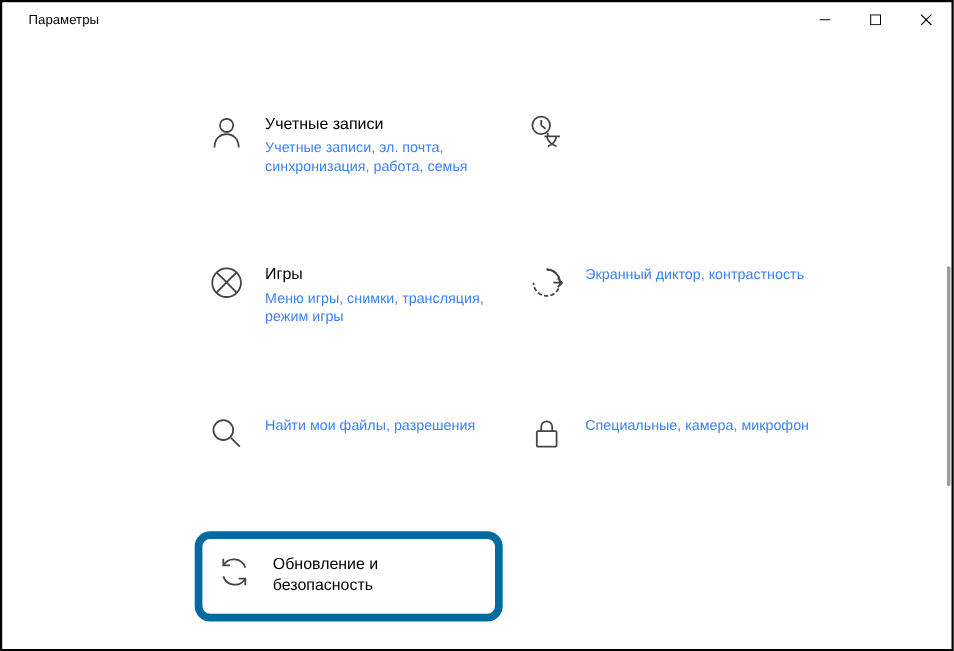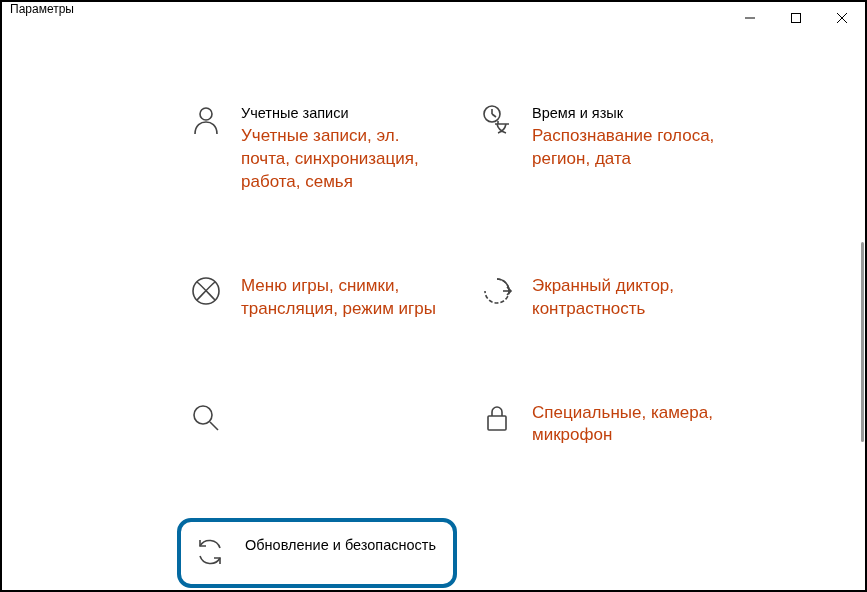--- a/index.html
+++ b/index.html
@@ -8,21 +8,22 @@
       background: #ffffff;
       width: 867px;
       height: 592px;
       border: 2px solid #000;
       position: relative;
       overflow: hidden;
     }
     .titlebar {
       height: 32px;
       display: flex;
-      padding-left: 8px;
+      align-items: center;
+      padding-left: 24px;
     }
     .titlebar-title {
       font-size: 12px;
       color: #000;
     }
     .window-controls {
       position: absolute;
       top: 0;
       right: 0;
       display: flex;
@@ -64,26 +65,26 @@
     .tile-icon svg { stroke: #444; fill: none; }
     .tile-text { flex: 1; }
     .tile-title {
       font-size: 14.5px;
       color: #000;
       font-weight: 400;
       margin-bottom: 2px;
       line-height: 1.3;
     }
     .tile-desc {
-      font-size: 17px;
-      color: #c2410c;
+      font-size: 13px;
+      color: #3b82f6;
       line-height: 1.35;
     }
     .highlighted {
-      border: 4px solid #0369a1;
+      border: 7px solid #0369a1;
       border-radius: 14px;
       padding: 14px 12px;
       margin-bottom: 20px;
     }
     .scrollbar {
       position: absolute;
       right: 1px;
       top: 240px;
       width: 3px;
       height: 200px;
@@ -134,34 +135,31 @@
 
   <div class="tile">
     <div class="tile-icon">
       <svg width="32" height="32" viewBox="0 0 32 32" stroke-width="1.6">
         <circle cx="11" cy="10" r="8"></circle>
         <line x1="11" y1="5" x2="11" y2="10"></line>
         <line x1="11" y1="10" x2="15" y2="13"></line>
         <path d="M14 20 L28 20 M17 17 L17 20 M16 20 C17 25 22 28 25 29 M25 20 C24 25 20 28 17 29"></path>
       </svg>
     </div>
-    <div class="tile-text">
-      <div class="tile-title">Время и язык</div>
-      <div class="tile-desc">Распознавание голоса, регион, дата</div>
-    </div>
   </div>
 
   <div class="tile">
     <div class="tile-icon">
       <svg width="32" height="32" viewBox="0 0 32 32" stroke-width="1.6">
         <circle cx="16" cy="16" r="13"></circle>
         <path d="M7 7 C12 11 20 20 25 25 M25 7 C20 11 12 20 7 25"></path>
       </svg>
     </div>
     <div class="tile-text">
+      <div class="tile-title">Игры</div>
       <div class="tile-desc">Меню игры, снимки, трансляция, режим игры</div>
     </div>
   </div>
 
   <div class="tile">
     <div class="tile-icon">
       <svg width="32" height="32" viewBox="0 0 32 32" stroke-width="1.6">
         <path d="M16 4 A12 12 0 1 1 4 16" stroke-dasharray="4 2"></path>
         <path d="M16 4 A12 12 0 0 1 28 16"></path>
         <line x1="22" y1="16" x2="30" y2="16"></line>
@@ -174,20 +172,21 @@
   </div>
 
   <div class="tile">
     <div class="tile-icon">
       <svg width="32" height="32" viewBox="0 0 32 32" stroke-width="1.6">
         <circle cx="13" cy="13" r="9"></circle>
         <line x1="20" y1="20" x2="28" y2="28"></line>
       </svg>
     </div>
     <div class="tile-text">
+      <div class="tile-desc">Найти мои файлы, разрешения</div>
     </div>
   </div>
 
   <div class="tile">
     <div class="tile-icon">
       <svg width="32" height="32" viewBox="0 0 32 32" stroke-width="1.6">
         <rect x="7" y="14" width="18" height="14" rx="1"></rect>
         <path d="M11 14 V10 a5 5 0 0 1 10 0 V14"></path>
       </svg>
     </div>

